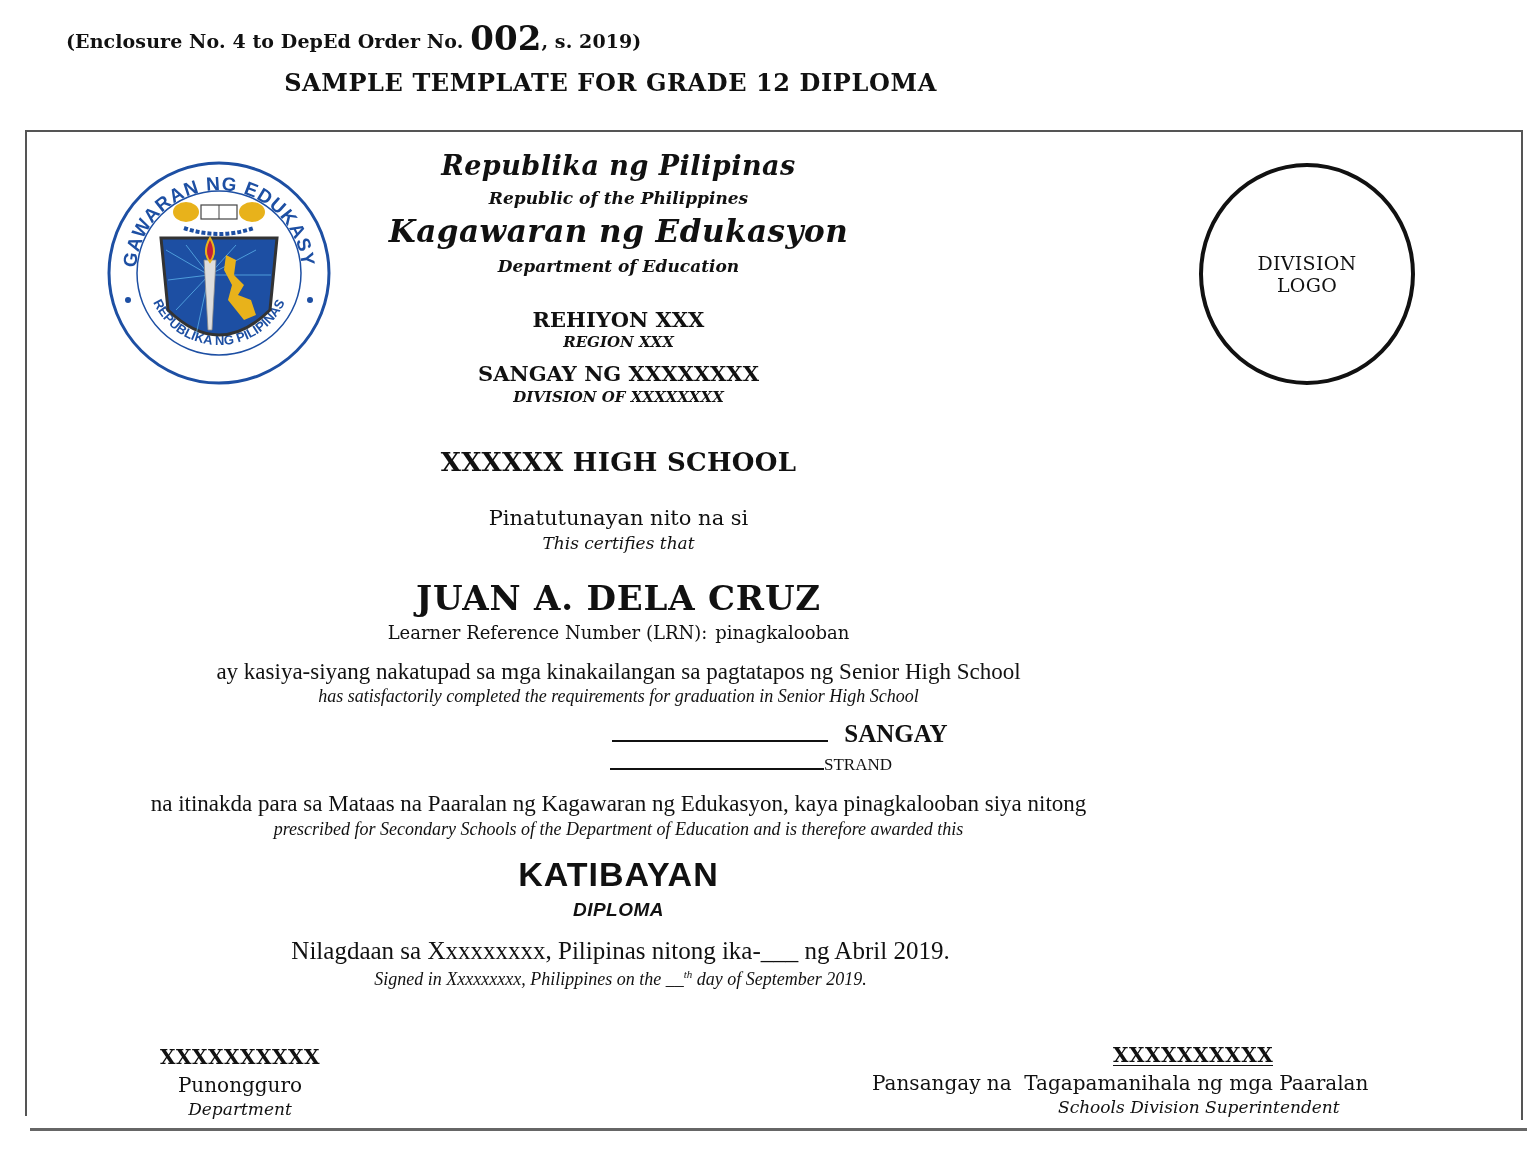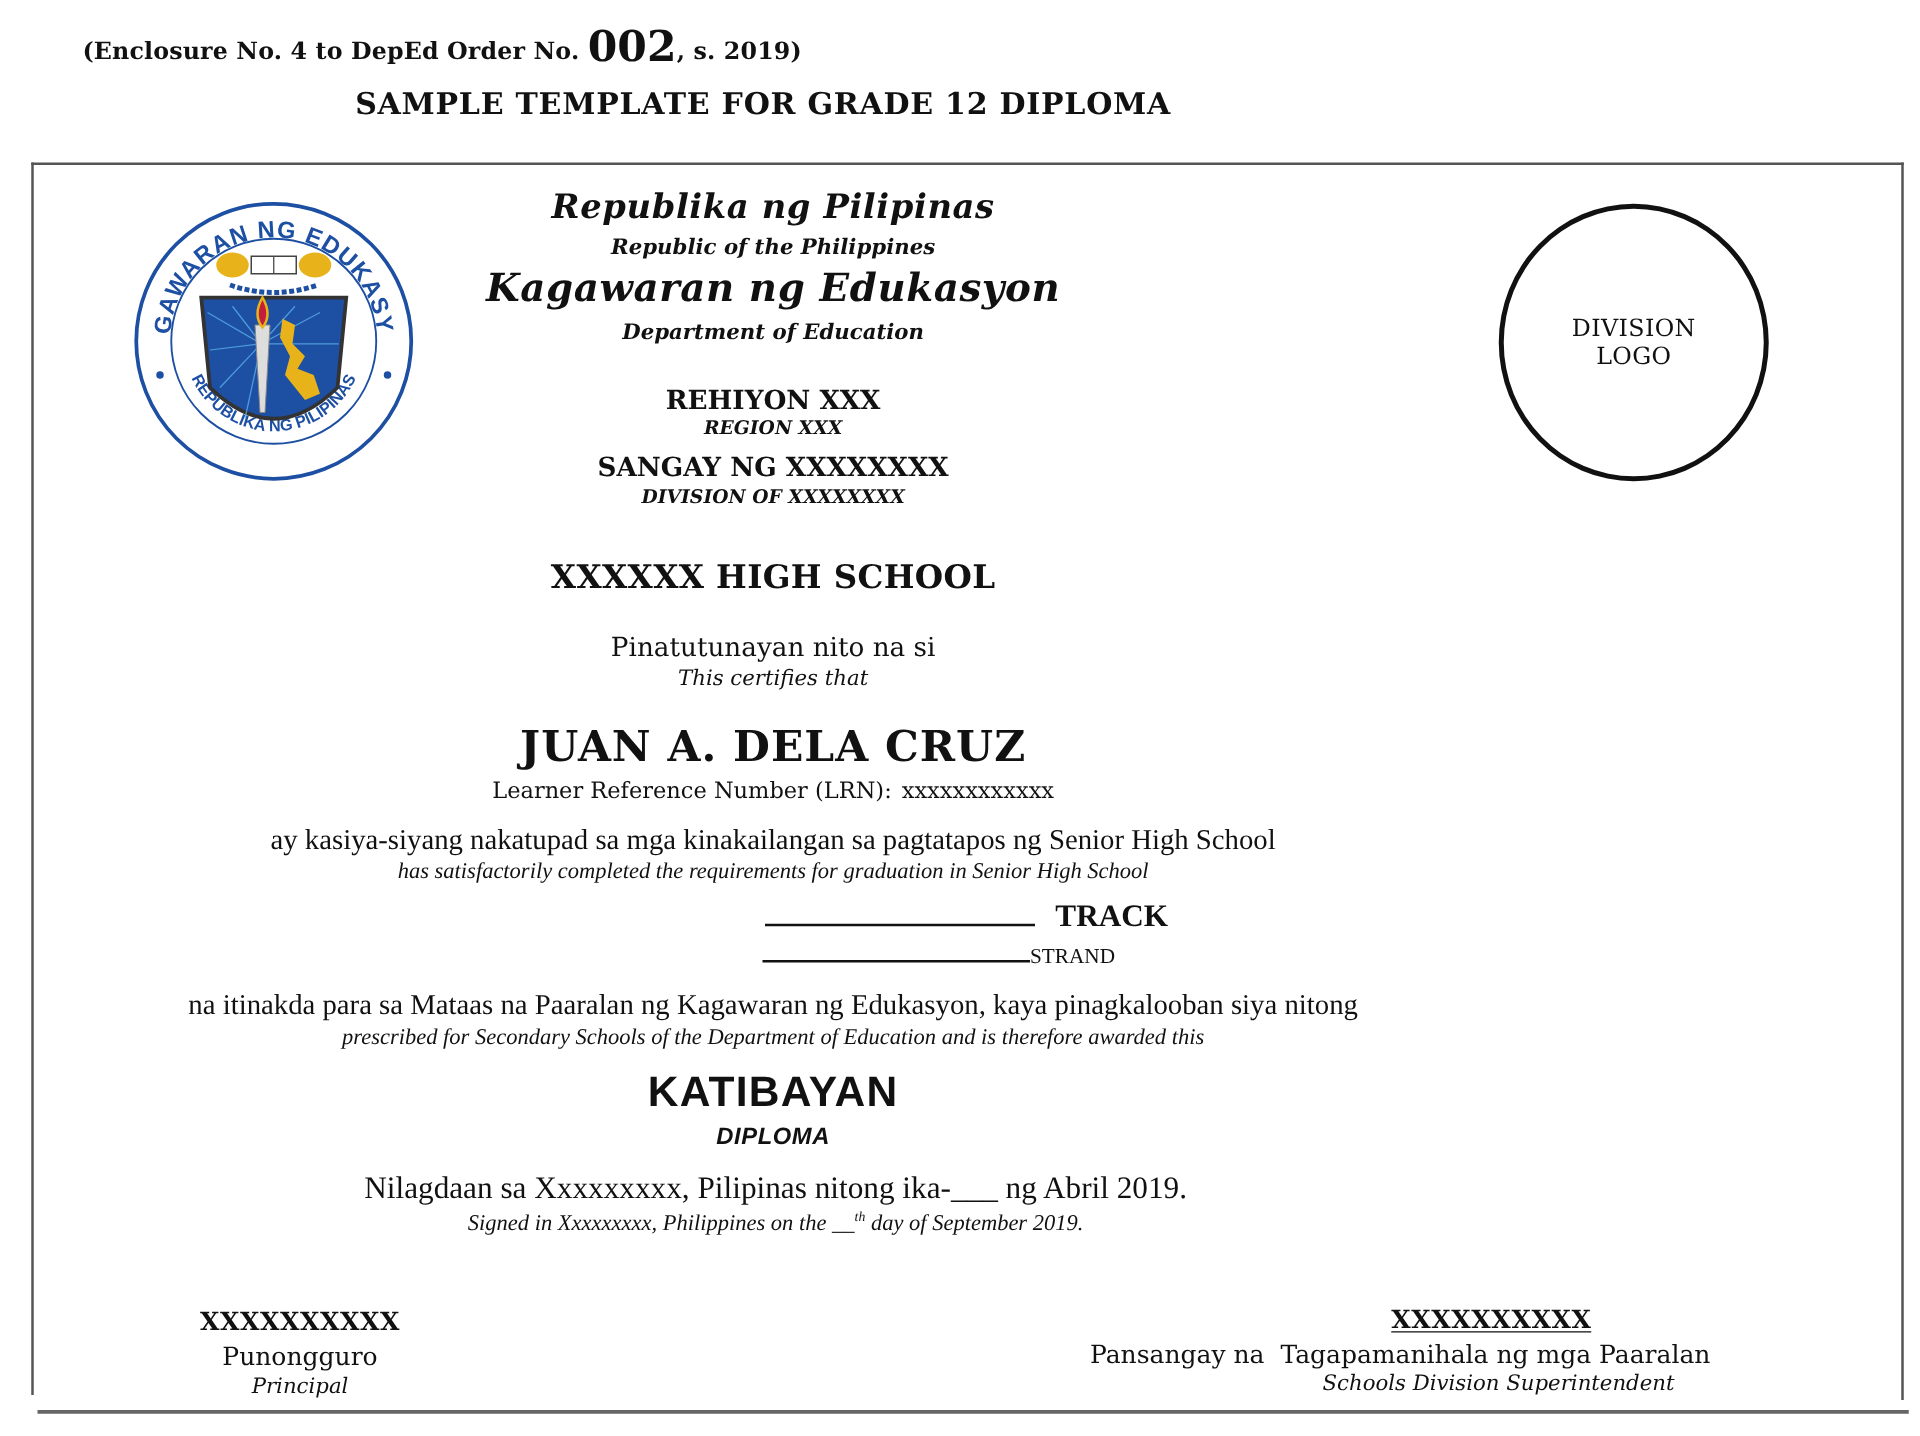--- a/index.html
+++ b/index.html
@@ -123,46 +123,46 @@
 <div class="center division" style="left:8px;">SANGAY NG XXXXXXXX</div>
 <div class="center division-en" style="left:8px;">DIVISION OF XXXXXXXX</div>
 
 <div class="center school" style="left:8px;">XXXXXX HIGH SCHOOL</div>
 
 <div class="center certifies-fil" style="left:8px;">Pinatutunayan nito na si</div>
 <div class="center certifies-en" style="left:8px;">This certifies that</div>
 
 <div class="center name" style="left:8px;">JUAN A. DELA CRUZ</div>
 <div class="center lrn" style="left:8px;">
-  <span>Learner Reference Number (LRN):</span><span class="val">xxxxxxxxxxxx</span>
+  <span>Learner Reference Number (LRN):</span><span class="val">pinagkalooban</span>
 </div>
 
 <div class="center completed-fil" style="left:8px;">ay kasiya-siyang nakatupad sa mga kinakailangan sa pagtatapos ng Senior High School</div>
 <div class="center completed-en" style="left:8px;">has satisfactorily completed the requirements for graduation in Senior High School</div>
 
 <div class="abs track-row">
   <span class="blank" style="width:216px;"></span>
-  <span style="margin-left:10px;">TRACK</span>
+  <span style="margin-left:10px;">SANGAY</span>
 </div>
 <div class="abs strand-row">
   <span class="blank" style="width:214px;"></span><span>STRAND</span>
 </div>
 
 <div class="center prescribed-fil" style="left:8px;">na itinakda para sa Mataas na Paaralan ng Kagawaran ng Edukasyon, kaya pinagkalooban siya nitong</div>
 <div class="center prescribed-en" style="left:8px;">prescribed for Secondary Schools of the Department of Education and is therefore awarded this</div>
 
 <div class="center katibayan" style="left:8px;">KATIBAYAN</div>
 <div class="center diploma" style="left:8px;">DIPLOMA</div>
 
 <div class="center signed-fil" style="left:10px;">Nilagdaan sa Xxxxxxxxx, Pilipinas nitong ika-___ ng Abril 2019.</div>
 <div class="center signed-en" style="left:10px;">
   <span>Signed in Xxxxxxxxx, Philippines on the __</span><sup>th</sup><span> day of September 2019.</span>
 </div>
 
 <div class="abs sig-left">
   <div class="sig-name">XXXXXXXXXX</div>
   <div class="sig-role">Punongguro</div>
-  <div class="sig-role-en">Principal</div>
+  <div class="sig-role-en">Department</div>
 </div>
 
 <div class="abs sig-right-name">XXXXXXXXXX</div>
 <div class="abs sig-right-role" style="white-space:pre;">Pansangay na  Tagapamanihala ng mga Paaralan</div>
 <div class="abs sig-right-role-en">Schools Division Superintendent</div>
 
 </body></html>

